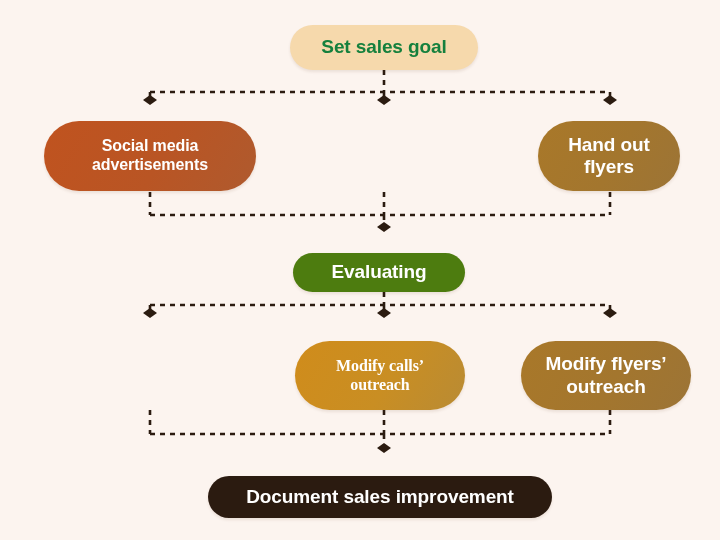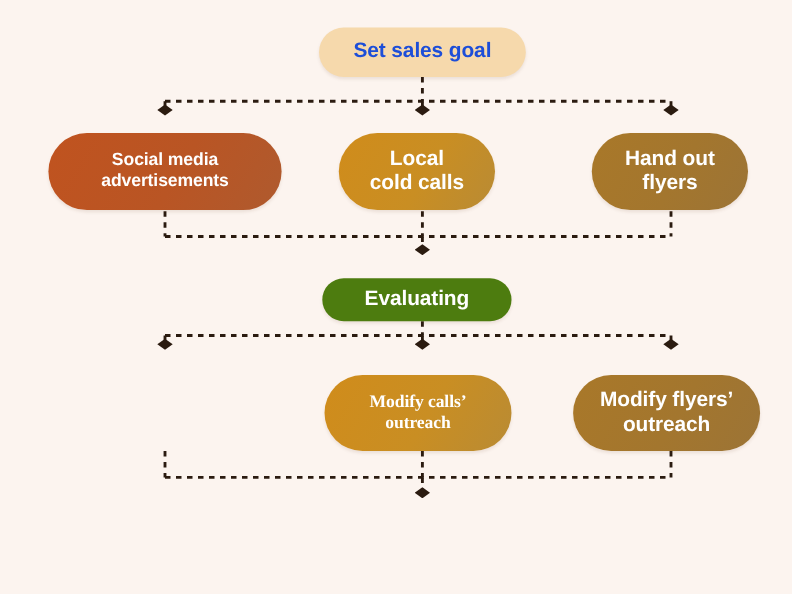--- a/index.html
+++ b/index.html
@@ -78,33 +78,29 @@
       <path d="M610 305 L610 313" marker-end="url(#diamond)"></path>
 
       <path d="M150 410 L150 434"></path>
       <path d="M384 410 L384 434"></path>
       <path d="M610 410 L610 434"></path>
       <path d="M150 434 L610 434"></path>
       <path d="M384 434 L384 448" marker-end="url(#diamond)"></path>
     </g>
   </svg>
 
-  <div class="node" style="left:290px; top:25px; width:188px; height:45px; background:#F6D9AC; color:#1d4ed8; font-size:19px;">
+  <div class="node" style="left:290px; top:25px; width:188px; height:45px; background:#F6D9AC; color:#15803d; font-size:19px;">
     <span class="node-label">Set sales goal</span>
   </div>
 
   <div class="node" style="left:44px; top:121px; width:212px; height:70px; background:linear-gradient(120deg,#C0531F 0%,#B95524 55%,#AF5A2E 100%); color:#FFFFFF; font-size:16px;">
     <span class="node-label">Social media
 advertisements</span>
   </div>
 
-  <div class="node" style="left:308px; top:121px; width:142px; height:70px; background:linear-gradient(120deg,#D08C1B 0%,#C98E23 55%,#B98B34 100%); color:#FFFFFF; font-size:19px;">
-    <span class="node-label">Local
-cold calls</span>
-  </div>
 
   <div class="node" style="left:538px; top:121px; width:142px; height:70px; background:linear-gradient(120deg,#A97829 0%,#A3762E 55%,#9C7436 100%); color:#FFFFFF; font-size:19px;align-items:center;">
     <span class="node-label">Hand out
 flyers</span>
   </div>
 
   <div class="node" style="left:293px; top:253px; width:172px; height:39px; background:#4d7c0f; color:#FFFFFF; font-size:19px;">
     <span class="node-label">Evaluating</span>
   </div>
 
@@ -112,14 +108,17 @@
   <div class="node" style="left:295px; top:341px; width:170px; height:69px; background:linear-gradient(120deg,#D08C1B 0%,#C98E23 55%,#B98B34 100%); color:#FFFFFF; font-size:16px;font-family:Liberation Serif, serif;">
     <span class="node-label">Modify calls’
 outreach</span>
   </div>
 
   <div class="node" style="left:521px; top:341px; width:170px; height:69px; background:linear-gradient(120deg,#A97829 0%,#A3762E 55%,#9C7436 100%); color:#FFFFFF; font-size:19px;">
     <span class="node-label">Modify flyers’
 outreach</span>
   </div>
 
+  <div class="node" style="left:208px; top:476px; width:344px; height:42px; background:#2B1B10; color:#FFFFFF; font-size:19px;">
+    <span class="node-label">Document sales improvement</span>
+  </div>
 
 </div>
 
 </body></html>

